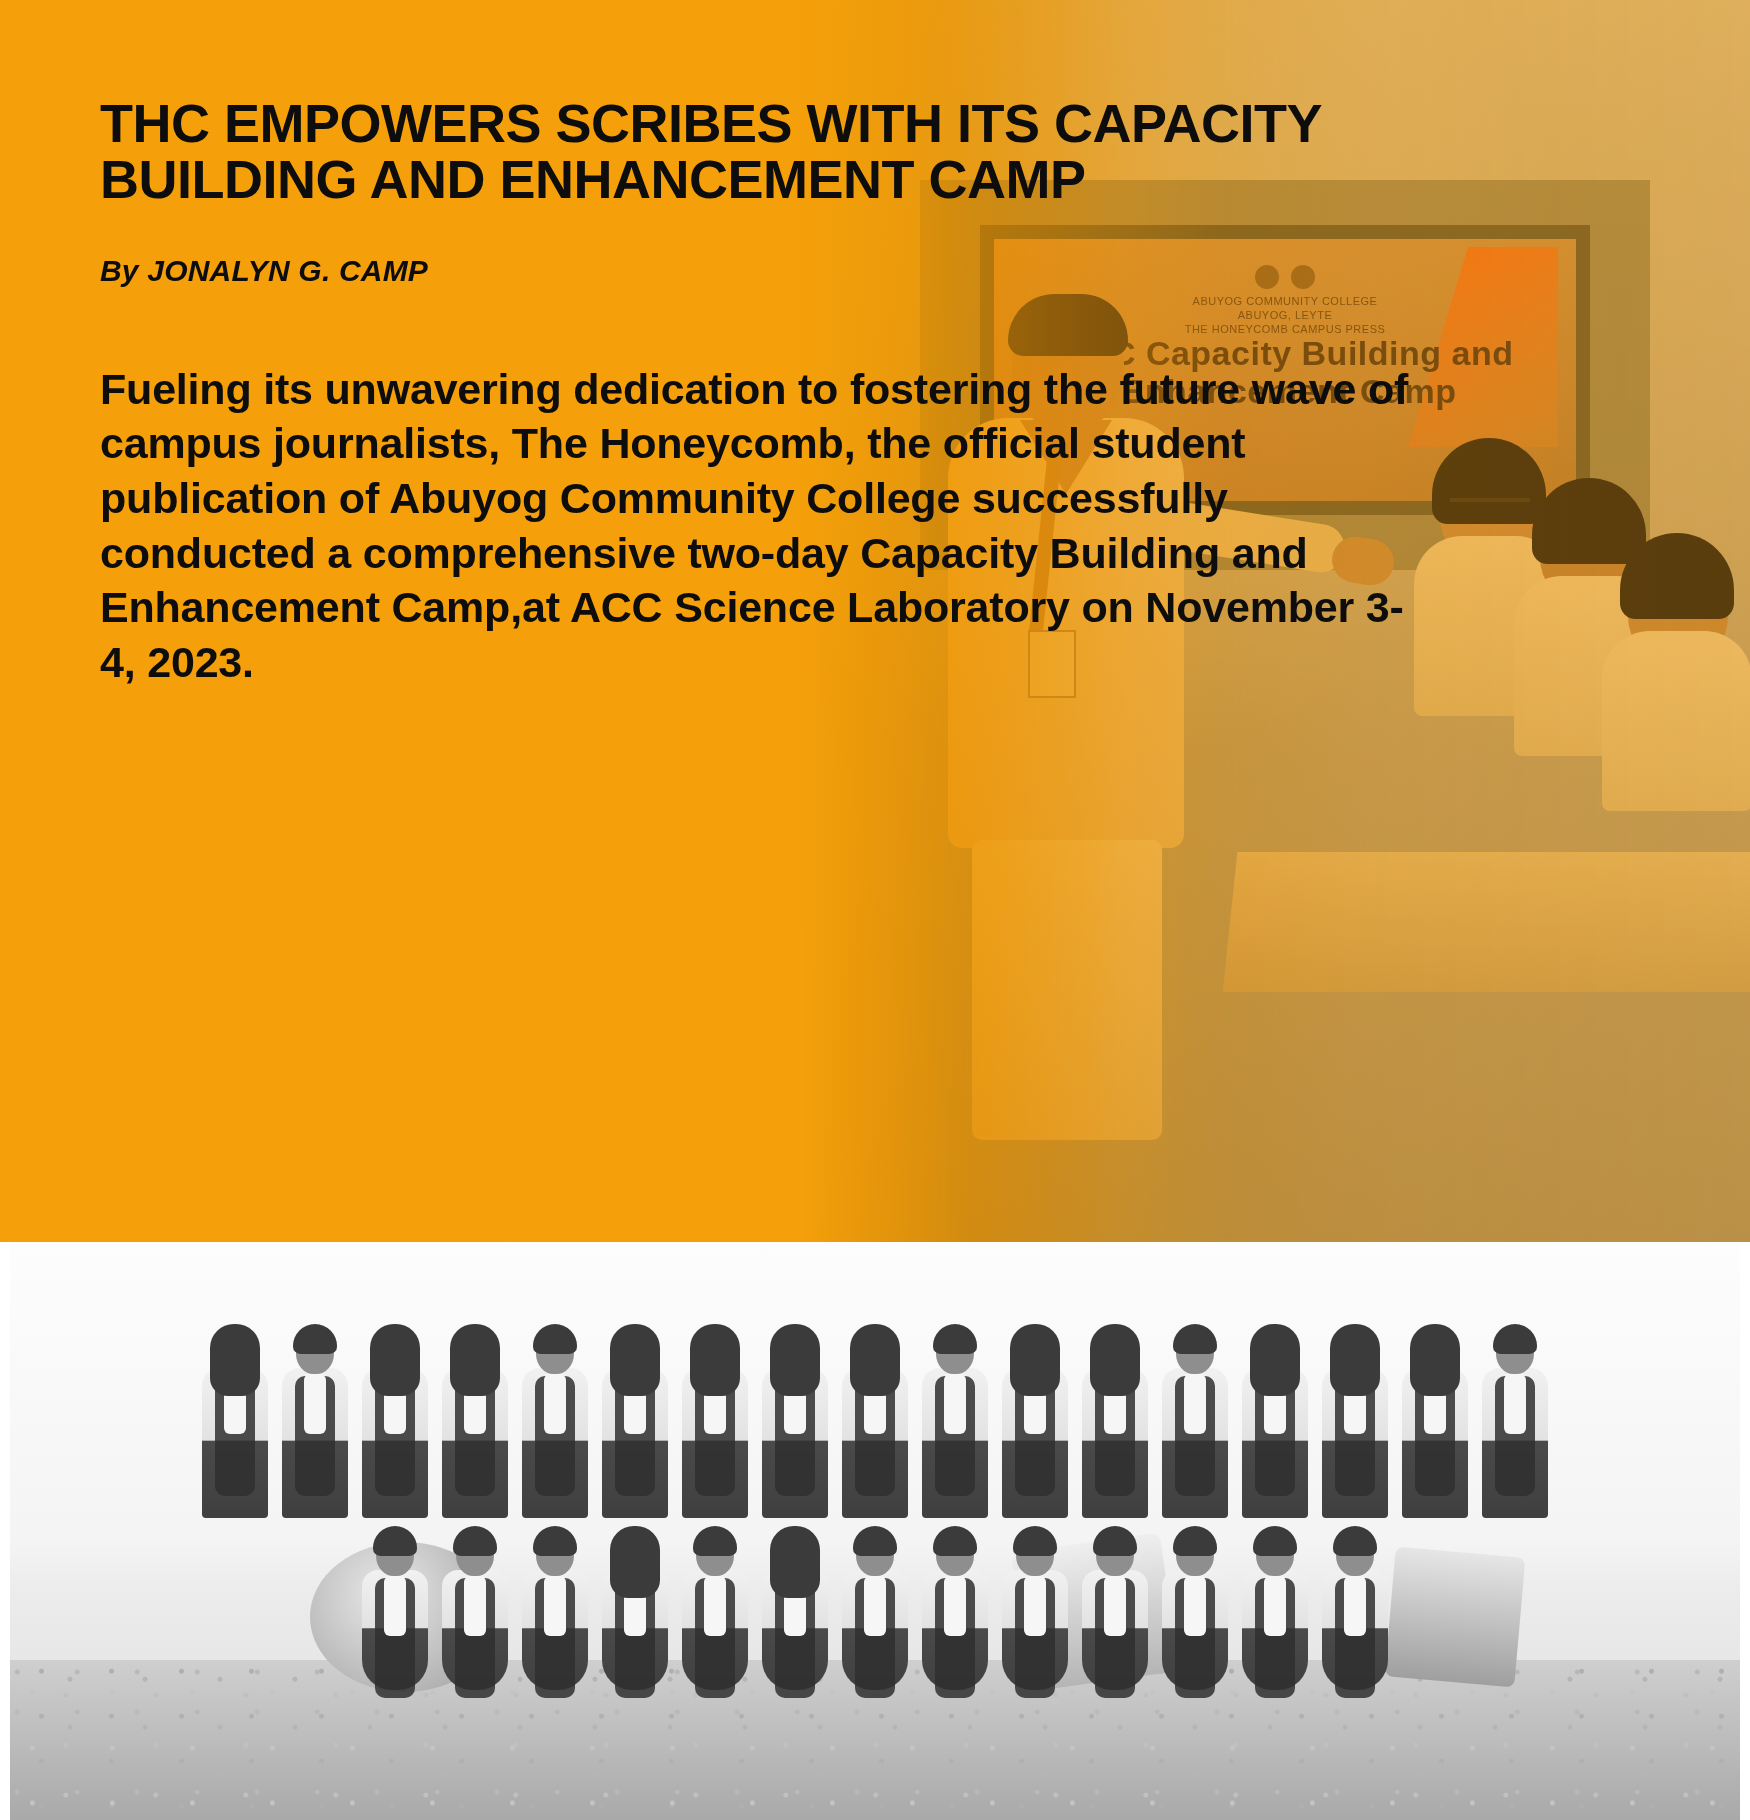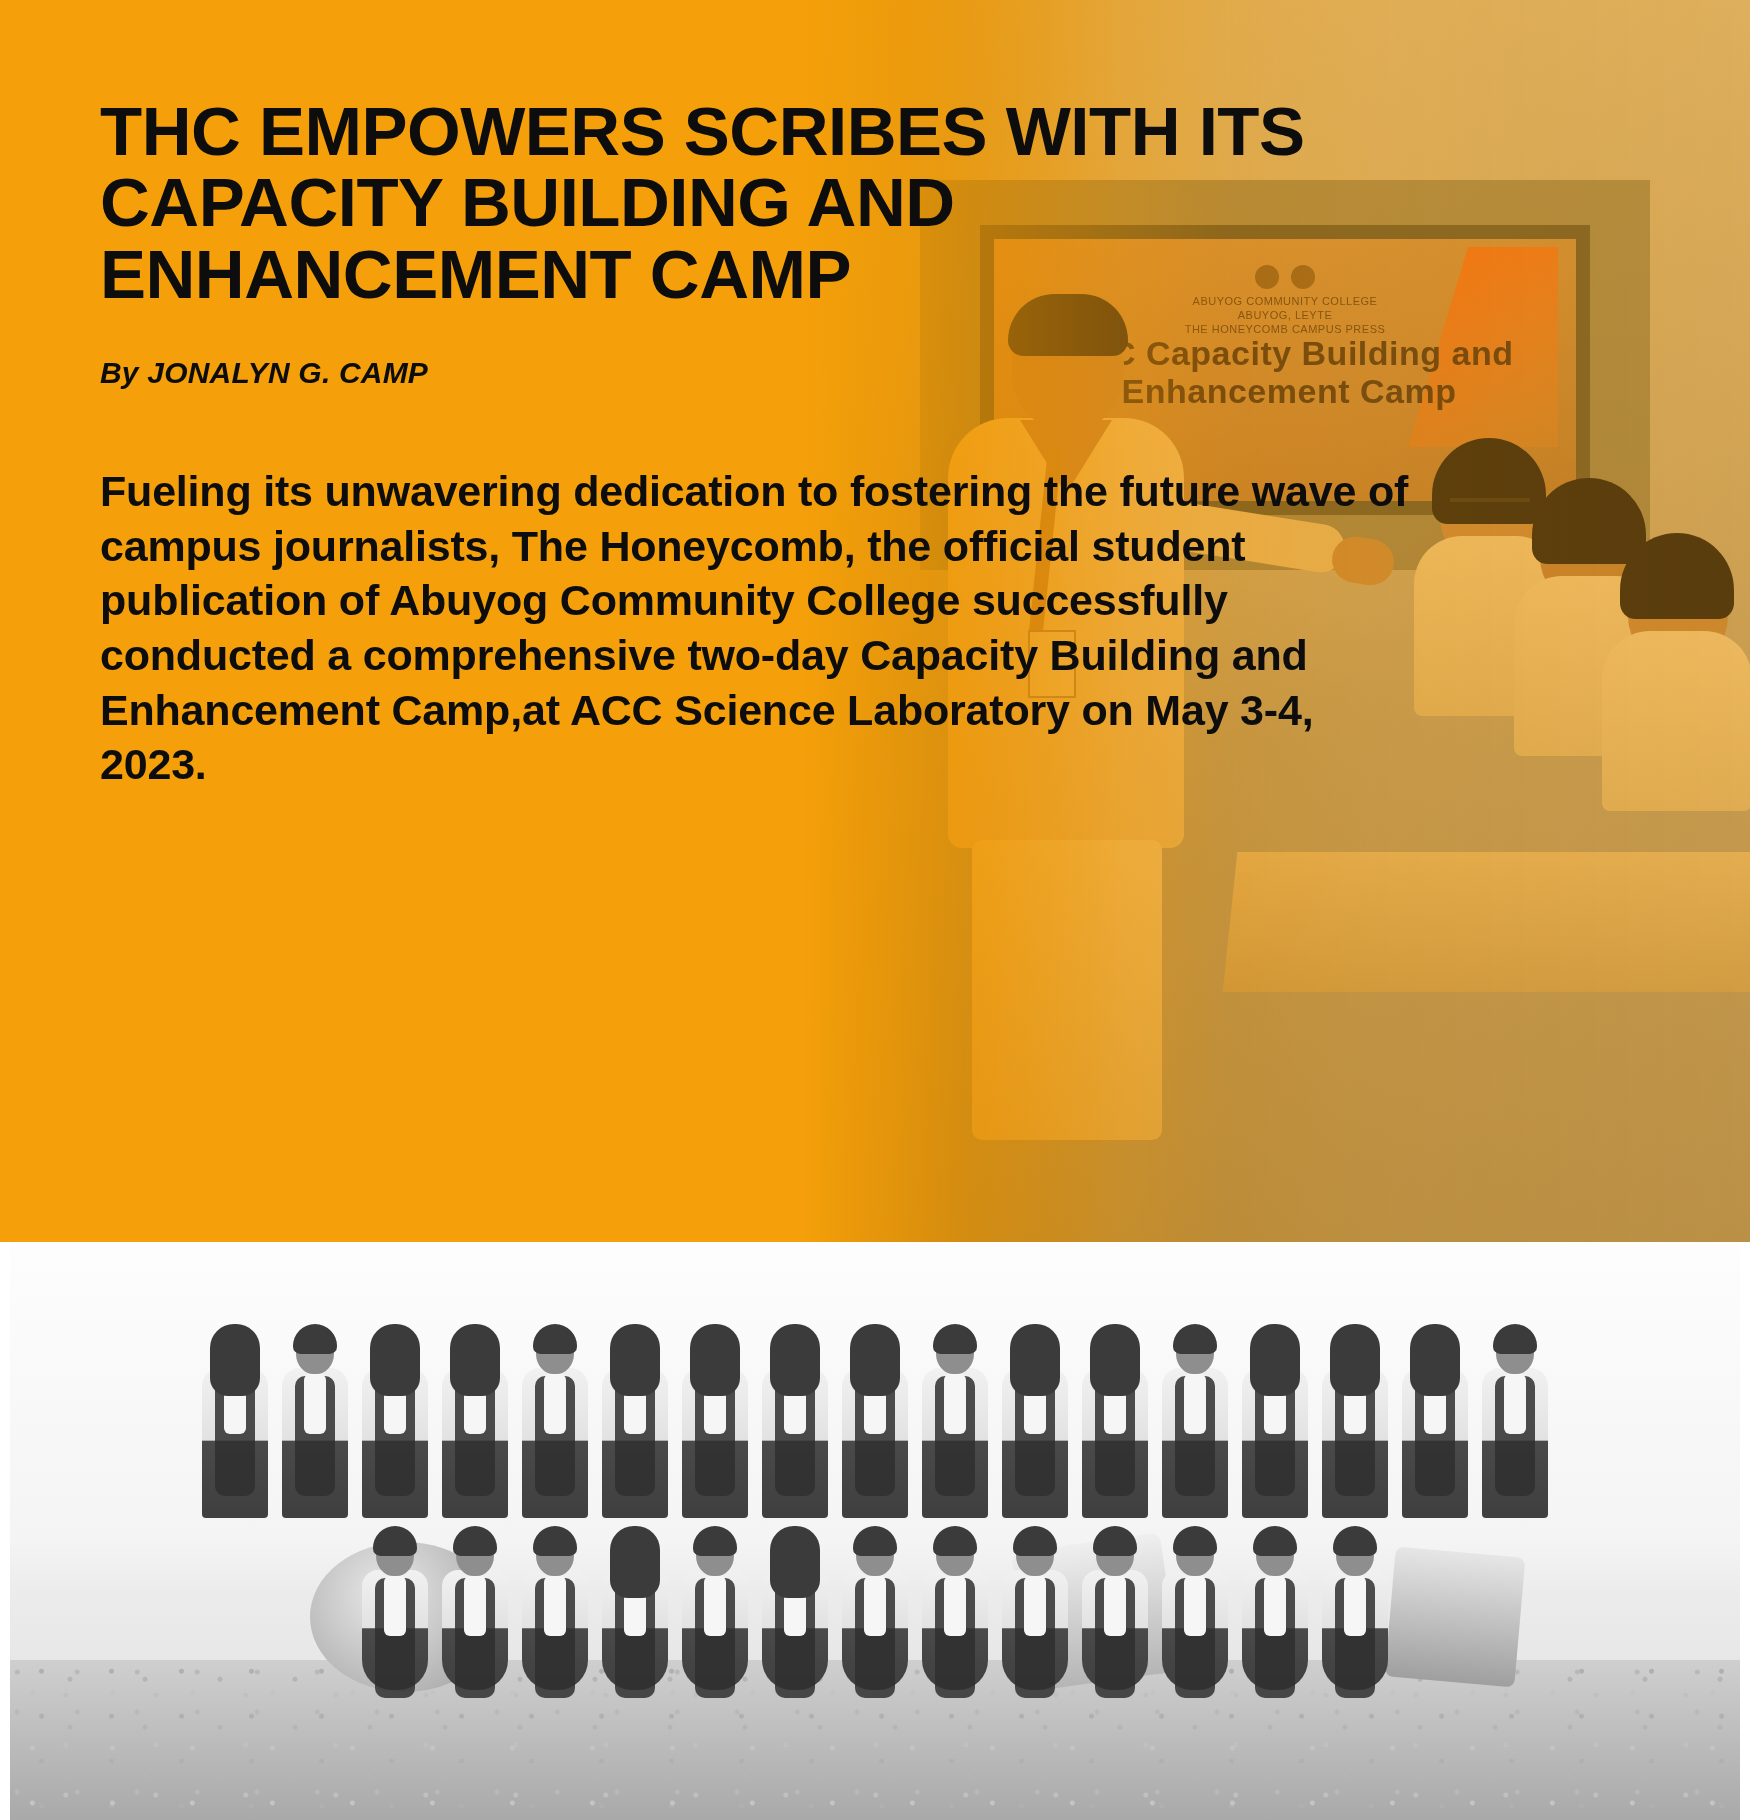--- a/index.html
+++ b/index.html
@@ -230,21 +230,21 @@
   .text-layer {
     position: absolute;
     left: 100px;
     top: 96px;
     width: 1320px;
     z-index: 5;
   }
   .headline {
     color: #0d0d0d;
     font-weight: bold;
-    font-size: 69px;
+    font-size: 54px;
     line-height: 1.035;
     letter-spacing: -0.5px;
     margin: 0;
     text-transform: uppercase;
     max-width: 1290px;
   }
   .byline {
     margin-top: 46px;
     font-size: 30px;
     font-weight: bold;
@@ -439,21 +439,21 @@
         <div class="sh"></div>
       </div>
 
       <div class="photo-wash"></div>
       <div class="photo-wash2"></div>
     </div>
 
     <div class="text-layer">
       <h1 class="headline">THC EMPOWERS SCRIBES WITH ITS CAPACITY BUILDING AND ENHANCEMENT CAMP</h1>
       <div class="byline">By JONALYN G. CAMP</div>
-      <p class="lede">Fueling its unwavering dedication to fostering the future wave of campus journalists, The Honeycomb, the official student publication of Abuyog Community College successfully conducted a comprehensive two-day Capacity Building and Enhancement Camp,at ACC Science Laboratory on May 3-4, 2023.</p>
+      <p class="lede">Fueling its unwavering dedication to fostering the future wave of campus journalists, The Honeycomb, the official student publication of Abuyog Community College successfully conducted a comprehensive two-day Capacity Building and Enhancement Camp,at ACC Science Laboratory on November 3-4, 2023.</p>
     </div>
   </div>
 
   <div class="group-photo">
     <div class="gp-inner">
       <div class="ground"></div>
 
       <div class="banner-prop"></div>
       <div class="banner-prop2"></div>
       <div class="banner-prop3"></div>

